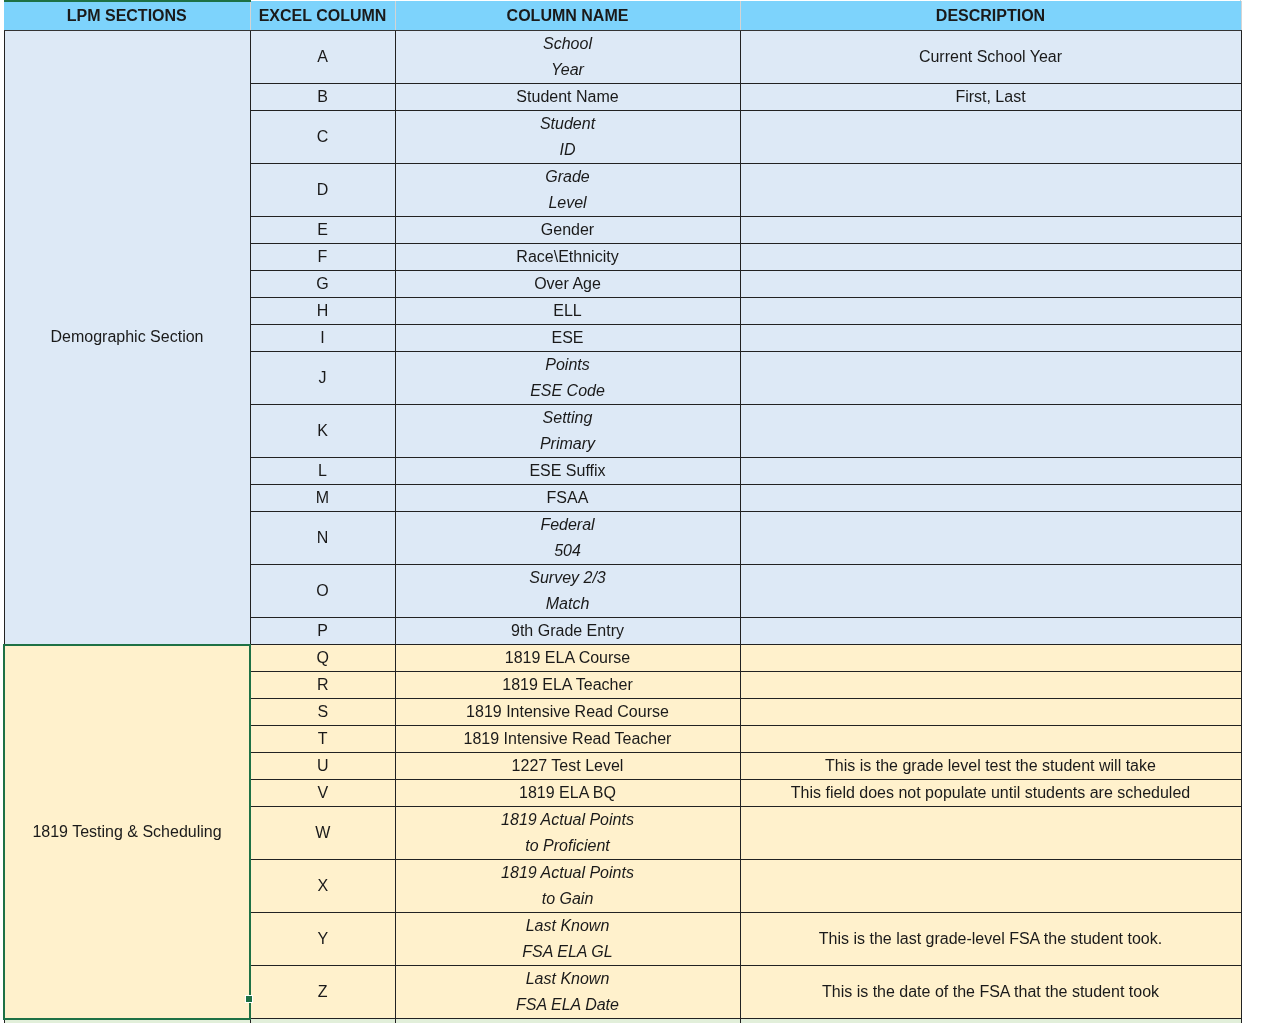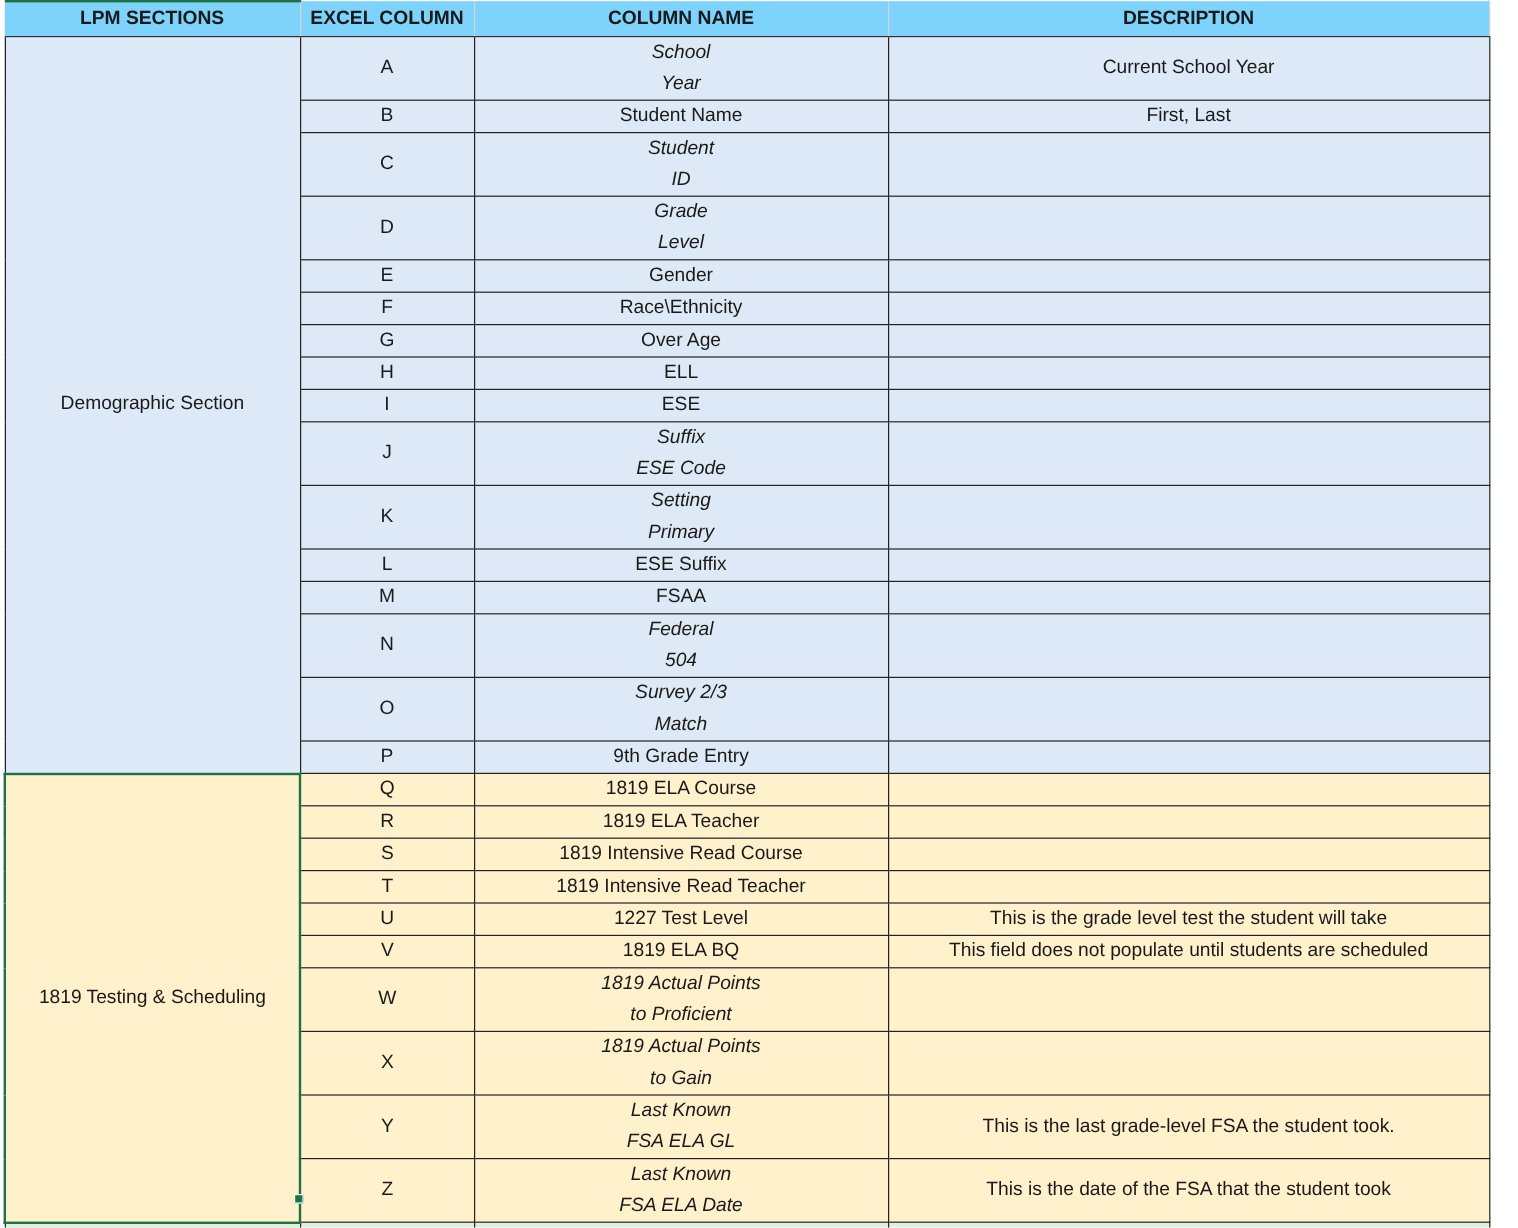--- a/index.html
+++ b/index.html
@@ -95,21 +95,21 @@
           <td></td>
         </tr>
     <tr class="blue">
           <td>I</td>
           <td>ESE</td>
           <td></td>
         </tr>
     <tr class="blue">
           <td>J</td>
           <td class="multi">
-            <span>Suffix</span>
+            <span>Points</span>
             <span>ESE Code</span>
           </td>
           <td></td>
         </tr>
     <tr class="blue">
           <td>K</td>
           <td class="multi">
             <span>Setting</span>
             <span>Primary</span>
           </td>

